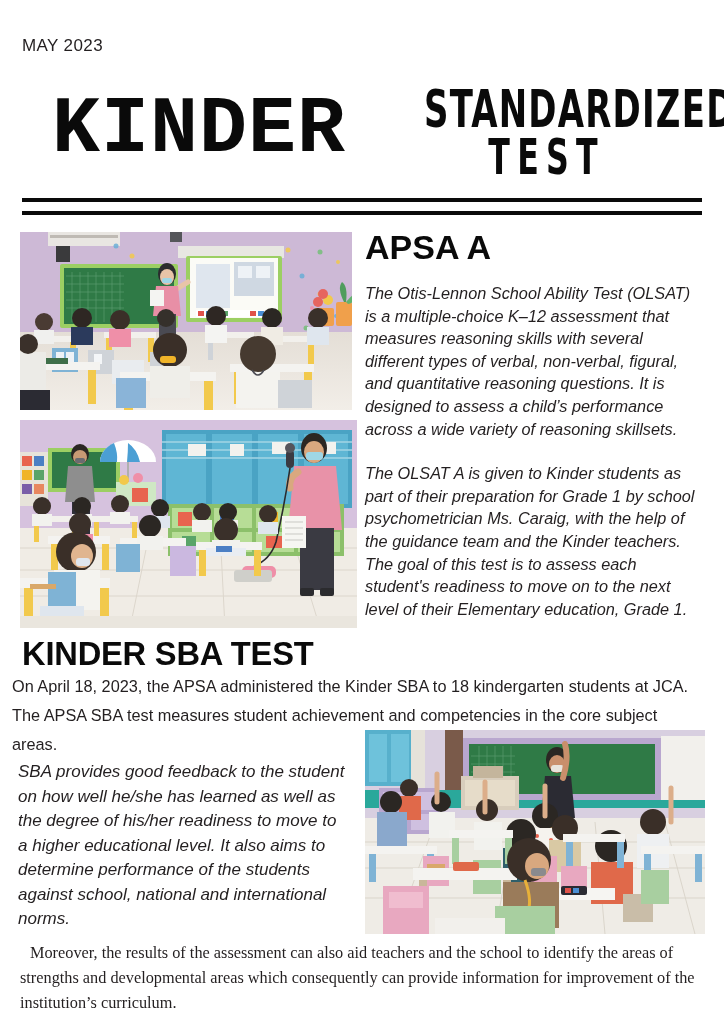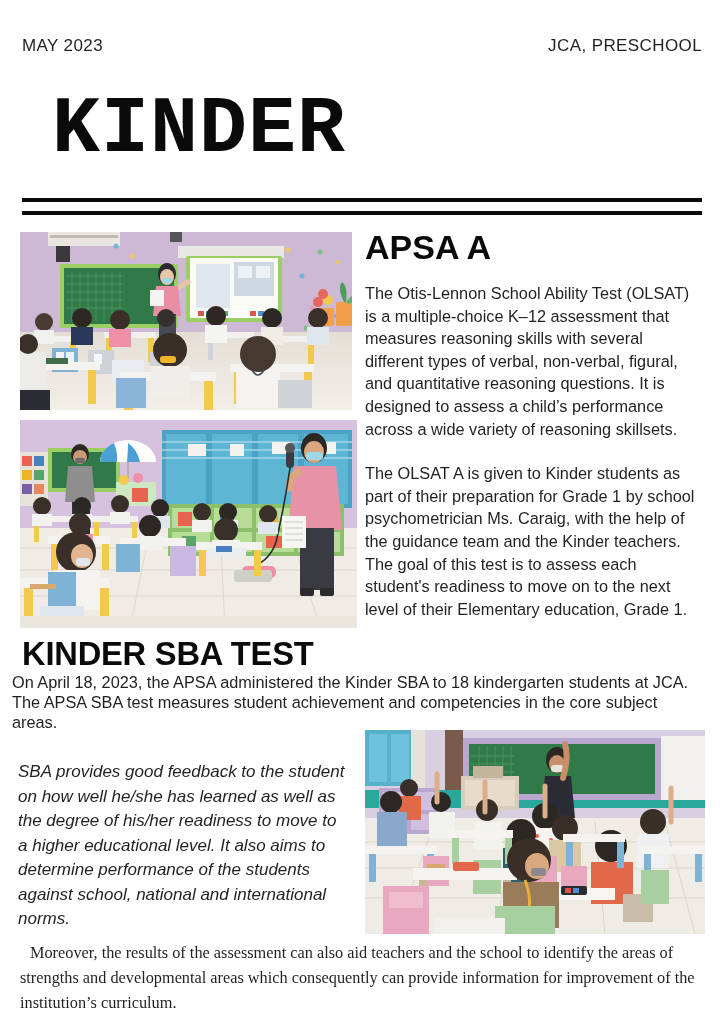--- a/index.html
+++ b/index.html
@@ -138,29 +138,29 @@
   
   .col-right {
     position: absolute;
     left: 365px;
     top: 282px;
     width: 330px;
     font-size: 16.3px;
     line-height: 22.6px;
     color: #231f20;
   }
-  .col-right p { margin: 0 0 22px 0; }
+  .col-right p { margin: 0 0 22px 0; font-style: italic; }
 
   .sba-intro {
     position: absolute;
     left: 12px;
     top: 672px;
     width: 680px;
     font-size: 16.3px;
-    line-height: 20px;
+    line-height: 29px;
     color: #231f20;
   }
   .sba-left {
     position: absolute;
     left: 18px;
     top: 760px;
     width: 332px;
     font-size: 17px;
     line-height: 24.5px;
     color: #231f20;
@@ -176,25 +176,28 @@
     color: #231f20;
     text-indent: 10px;
     font-family: Liberation Serif, serif;
   }
 </style>
 </head>
 <body>
 
 <div class="masthead">
   <span>MAY 2023</span>
-  <span>JCA, PRESCHOOL</span>
 </div>
 
 <div class="title-block">
   <div class="title-kinder">KINDER</div>
+  <div class="title-std-wrap">
+    <span class="title-std">STANDARDIZED</span>
+    <span class="title-test">TEST</span>
+  </div>
 </div>
 <div class="rule rule-1"></div>
 <div class="rule rule-2"></div>
 
 <div class="photo photo-1">
   <svg width="332" height="178" viewBox="0 0 332 178">
     <defs>
       <linearGradient id="floor1" x1="0" y1="0" x2="0" y2="1">
         <stop offset="0%" stop-color="#e4ded6"></stop>
           <stop offset="100%" stop-color="#f2eee8"></stop>

